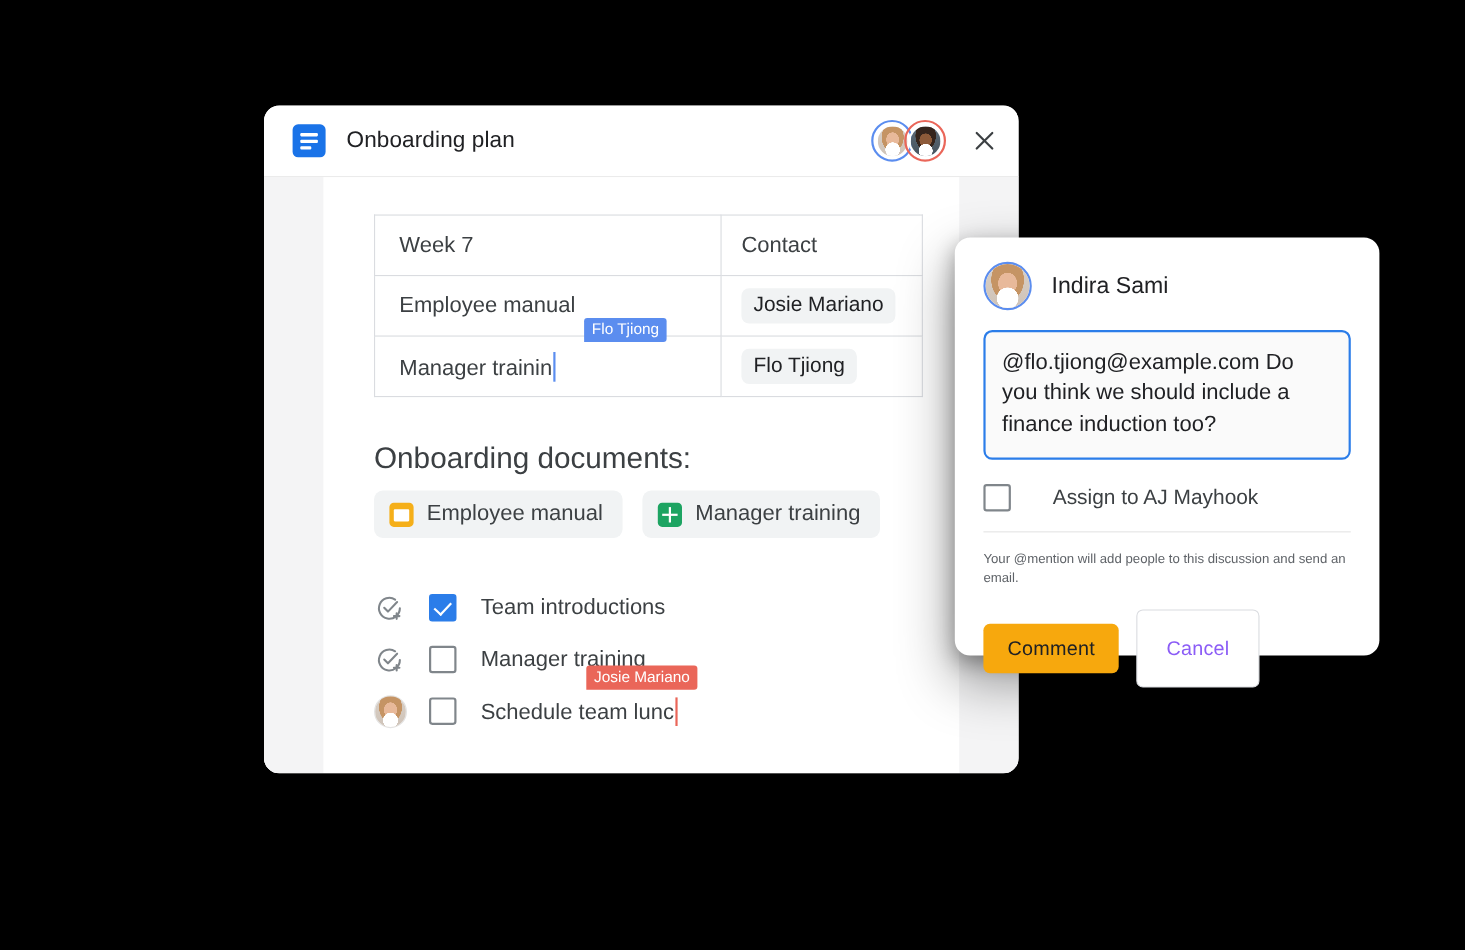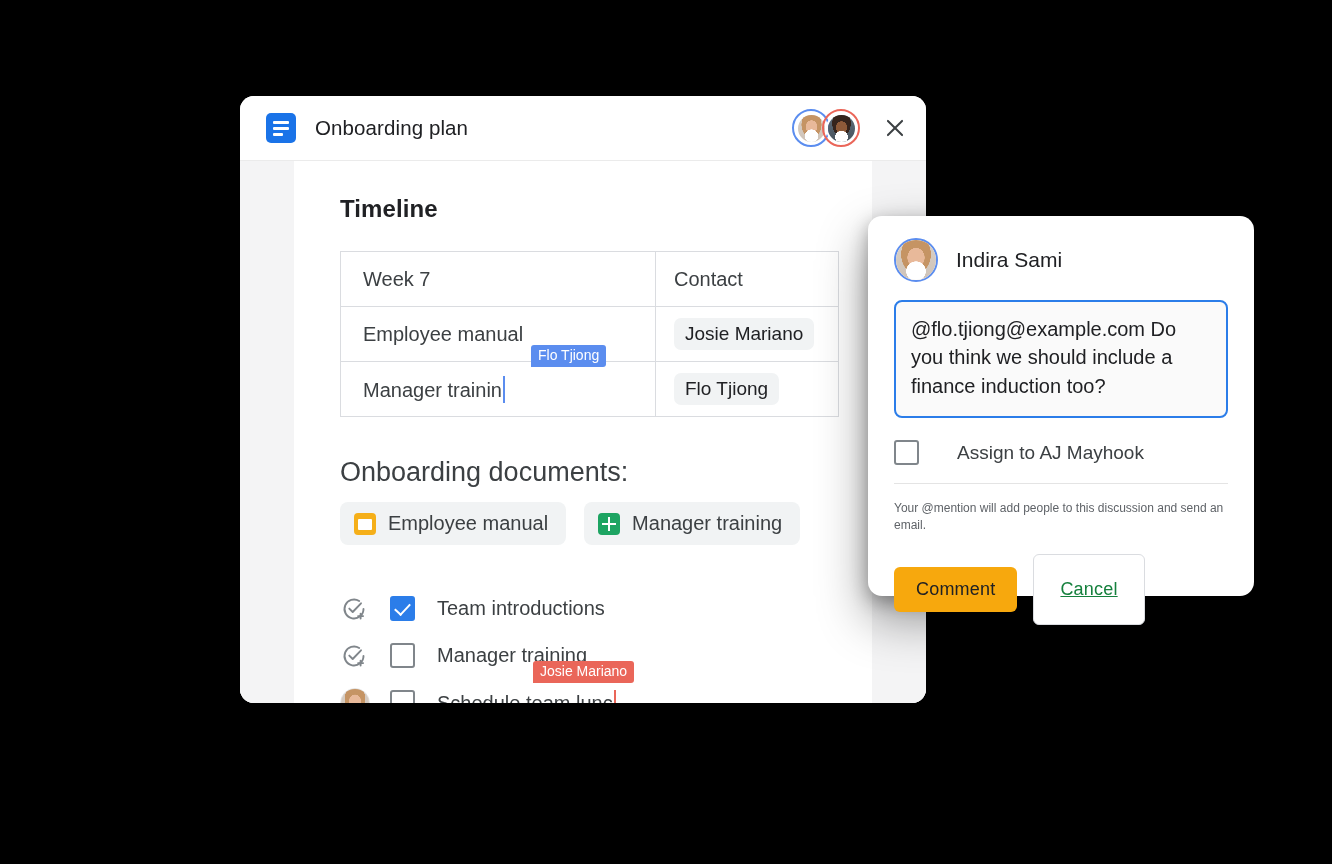--- a/index.html
+++ b/index.html
@@ -276,29 +276,28 @@
     border: none;
     border-radius: 6px;
     font-size: 18px;
     font-family: inherit;
     padding: 12px 22px;
     cursor: pointer;
     letter-spacing: 0.2px;
   }
   .btn-cancel {
     background: #fff;
-    color: #15803d;
+    color: #8b5cf6;
     border: 1px solid #dadce0;
     border-radius: 6px;
     font-size: 18px;
     font-family: inherit;
     padding: 24px 26px;
     cursor: pointer;
     letter-spacing: 0.2px;
-    text-decoration: underline;
   }
 </style>
 </head>
 <body>
 
 <div class="stage">
 
   <div class="doc-window">
 
     <div class="doc-titlebar">
@@ -324,21 +323,20 @@
         </div>
         <div class="close-btn"></div>
       </div>
     </div>
 
     <div class="doc-body">
       <div class="doc-gutter-left"></div>
 
       <div class="doc-page">
 
-        <div class="section-heading">Timeline</div>
 
         <table class="timeline">
           <tbody>
               <tr>
             <td class="col-a">Week 7</td>
             <td class="col-b">Contact</td>
           </tr>
           <tr>
             <td class="col-a">Employee manual</td>
             <td class="col-b">

